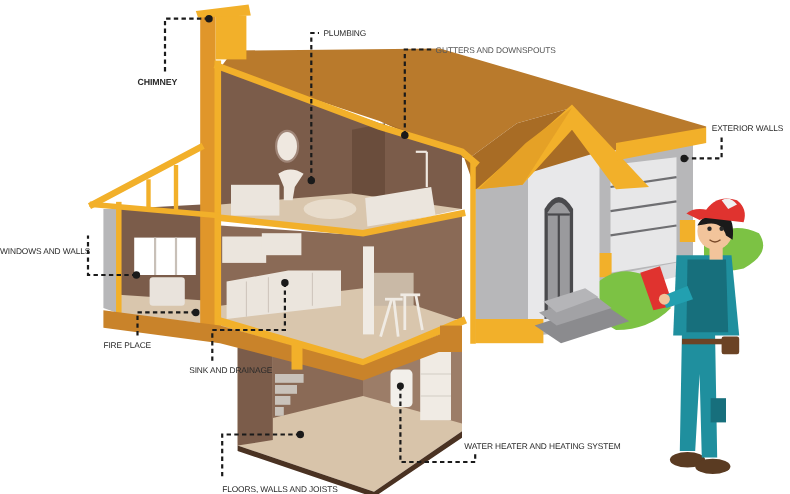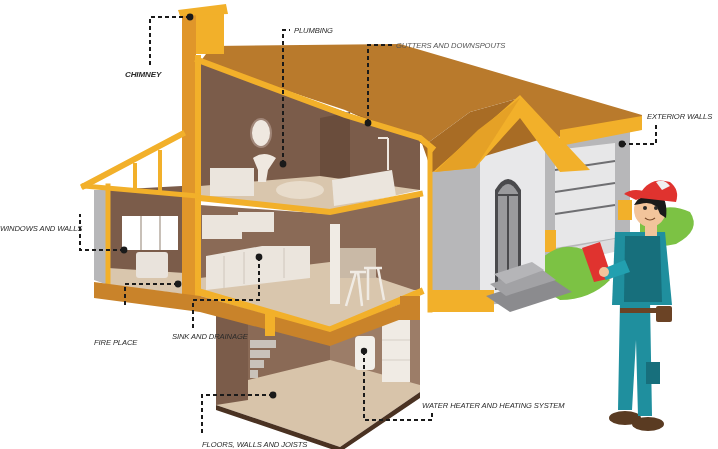--- a/index.html
+++ b/index.html
@@ -8,21 +8,20 @@
     svg.art { position: absolute; left: 0; top: 0; }
     .label {
       position: absolute;
       font-family: "Liberation Sans", sans-serif;
       font-size: 7.6px;
       letter-spacing: -0.1px;
       color: #2a2a2a;
       white-space: nowrap;
       line-height: 9px;
       text-transform: uppercase;
-      font-style: italic;
     }
     .label.bold { font-weight: bold; font-size: 8px; text-align: right; }
     .label.grey { color: #555555; }
   </style>
 </head>
 <body>
 
 <div id="stage">
 
   <svg class="art" width="718" height="449" viewBox="0 0 718 449">
@@ -218,18 +217,18 @@
       <circle cx="259" cy="257" r="3.4"></circle>
       <circle cx="273" cy="395" r="3.4"></circle>
     </g>
   </svg>
 
   <div class="label bold" style="left:125px; top:70px;">CHIMNEY</div>
   <div class="label" style="left:294px; top:26px;">PLUMBING</div>
   <div class="label grey" style="left:396px; top:41px;">GUTTERS AND DOWNSPOUTS</div>
   <div class="label" style="left:647px; top:112px;">EXTERIOR WALLS</div>
   <div class="label" style="left:0px; top:224px;">WINDOWS AND WALLS</div>
-  <div class="label" style="left:94px; top:309px;margin-top:29px;">FIRE PLACE</div>
+  <div class="label" style="left:94px; top:309px;">FIRE PLACE</div>
   <div class="label" style="left:124px; top:332px;margin-left:48px;">SINK AND DRAINAGE</div>
   <div class="label" style="left:422px; top:401px;">WATER HEATER AND HEATING SYSTEM</div>
   <div class="label" style="left:166px; top:440px;margin-left:36px;">FLOORS, WALLS AND JOISTS</div>
 
 </div>
 
 </body></html>

